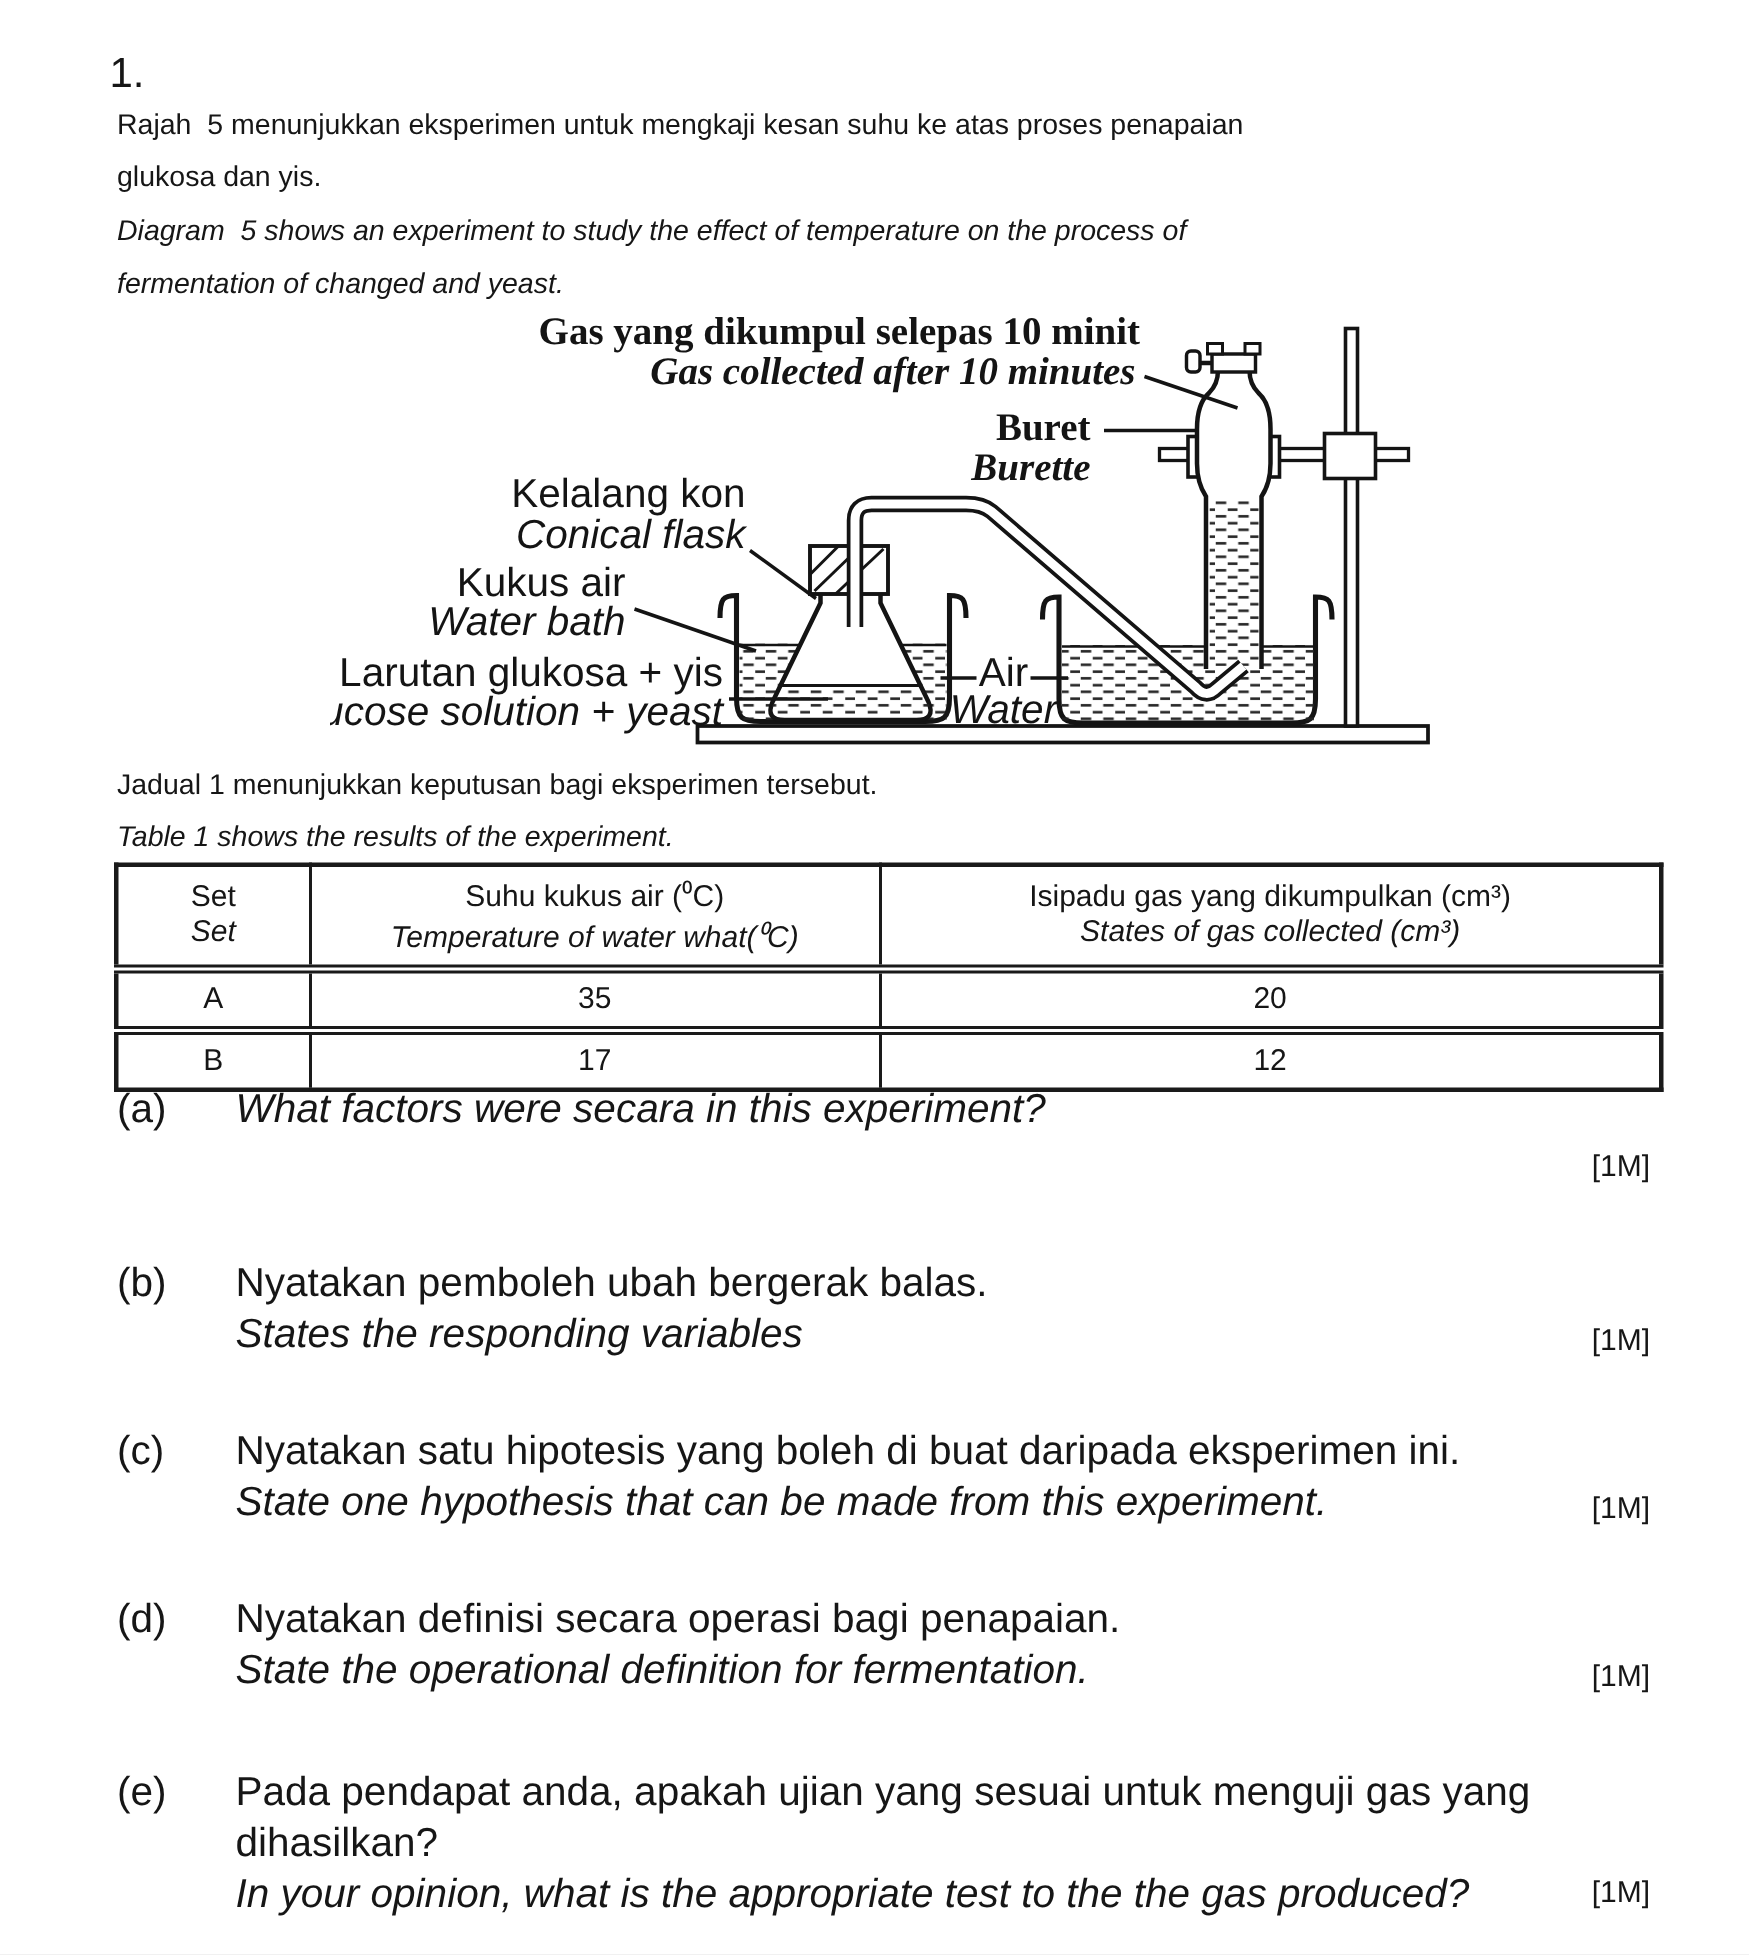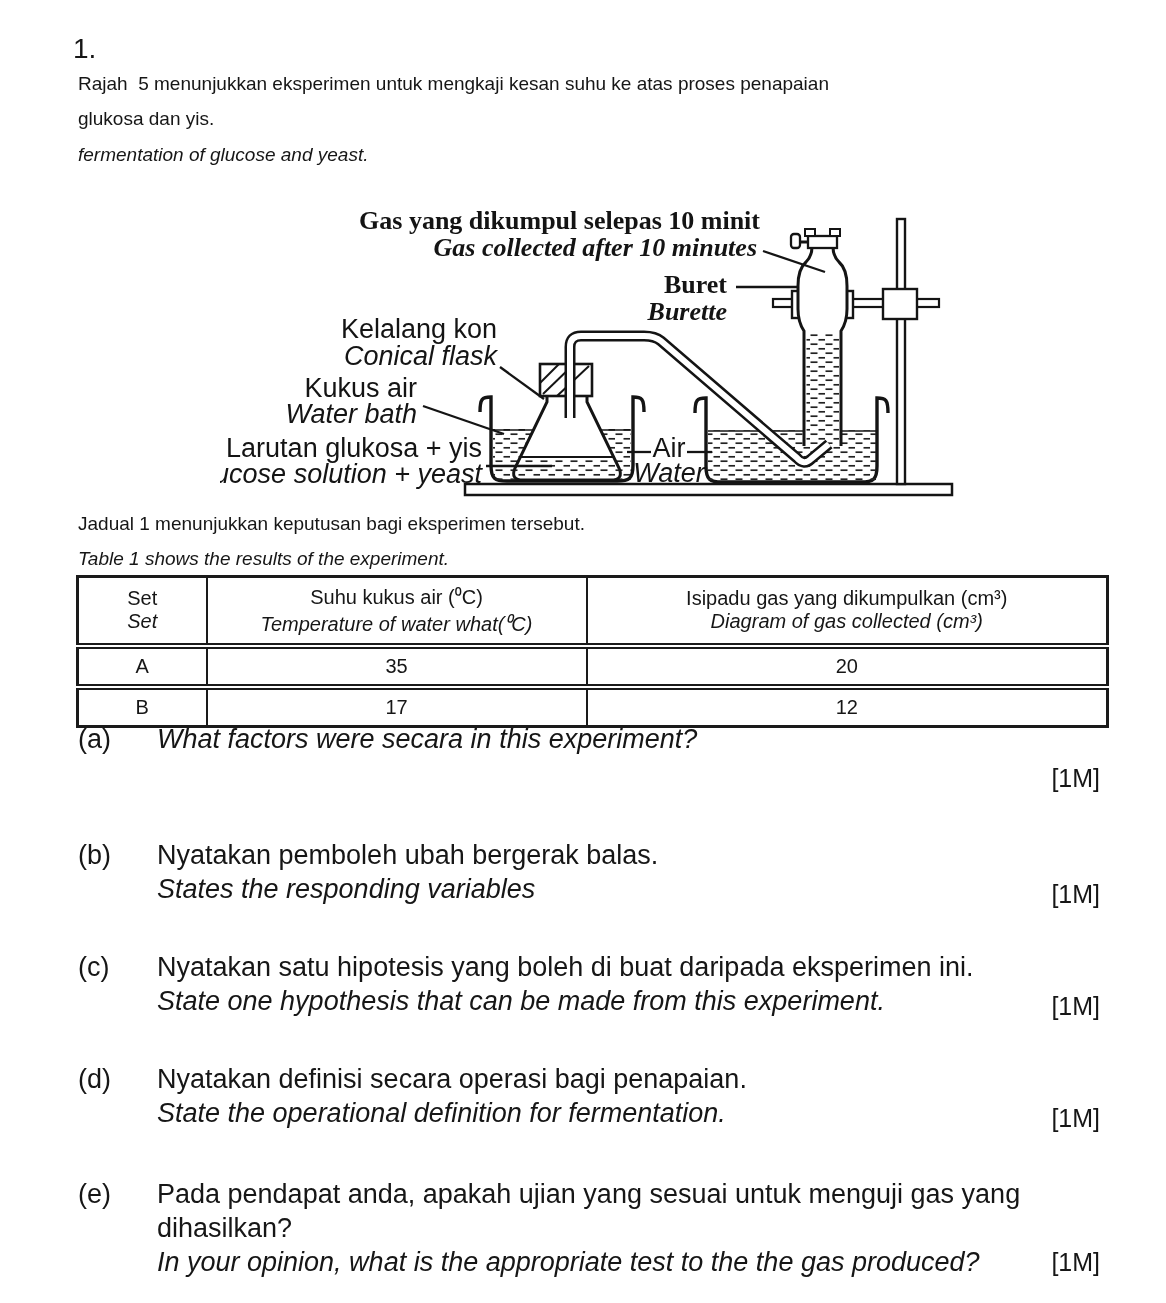--- a/index.html
+++ b/index.html
@@ -9,21 +9,21 @@
     margin:0 auto;
   }
   .abs{position:absolute;}
   .pre{white-space:pre;}
   .it{font-style:italic;}
   .qnum{font-size:28px;}
   .body-line{font-size:19px;line-height:35px;}
   .q-block{position:absolute;left:76px;width:1030px;font-size:27px;line-height:34px;}
   .q-label{position:absolute;left:2px;top:0;}
   .q-text{margin-left:81px;}
-  .q-mark{position:absolute;right:6px;font-size:25px;}
+  .q-mark{position:absolute;right:6px;font-size:20px;}
   .mark-a-d{top:39px;}
   .mark-e{top:68px;}
   table.results{
     border-collapse:collapse;table-layout:fixed;width:1030px;
     font-size:20px;border:3px solid #1a1a1a;
   }
   table.results th,table.results td{
     text-align:center;vertical-align:middle;font-weight:normal;padding:2px 4px;
   }
   table.results th{border-left:2.5px solid #1a1a1a;padding-top:5px;padding-bottom:6px;}
@@ -44,21 +44,22 @@
 
 <div class="page">
 
   <div class="abs qnum" style="left:73px;top:33px;">1.</div>
 
   <div class="abs" style="left:78px;top:66px;">
     <div class="body-line pre">Rajah  5 menunjukkan eksperimen untuk mengkaji kesan suhu ke atas proses penapaian</div>
     <div class="body-line pre">glukosa dan yis.</div>
   </div>
   <div class="abs it" style="left:78px;top:137px;">
-    <div class="body-line pre">fermentation of glucose and yeast.</div>
+    <div class="body-line pre">Diagram  5 shows an experiment to study the effect of temperature on the process of</div>
+    <div class="body-line pre">fermentation of changed and yeast.</div>
   </div>
 
   <svg class="abs" style="left:220px;top:200px;" width="750" height="300" viewBox="220 200 750 300">
     <defs>
       <pattern id="water" width="15" height="9" patternUnits="userSpaceOnUse">
         <line x1="0.5" y1="2.2" x2="7.5" y2="2.2" stroke="#222" stroke-width="1.7"></line>
         <line x1="8.5" y1="6.8" x2="15" y2="6.8" stroke="#222" stroke-width="1.7"></line>
       </pattern>
     </defs>
 
@@ -154,21 +155,21 @@
         <th>
           <span class="hdr-my">Set</span>
           <span class="hdr-en">Set</span>
         </th>
         <th>
           <span class="hdr-my">Suhu kukus air (⁰C)</span>
           <span class="hdr-en">Temperature of water what(⁰C)</span>
         </th>
         <th>
           <span class="hdr-my">Isipadu gas yang dikumpulkan (cm³)</span>
-          <span class="hdr-en">Diagram of gas collected (cm³)</span>
+          <span class="hdr-en">States of gas collected (cm³)</span>
         </th>
       </tr>
     </thead>
     <tbody>
       <tr class="row-a">
         <td>A</td>
         <td>35</td>
         <td>20</td>
       </tr>
       <tr>

